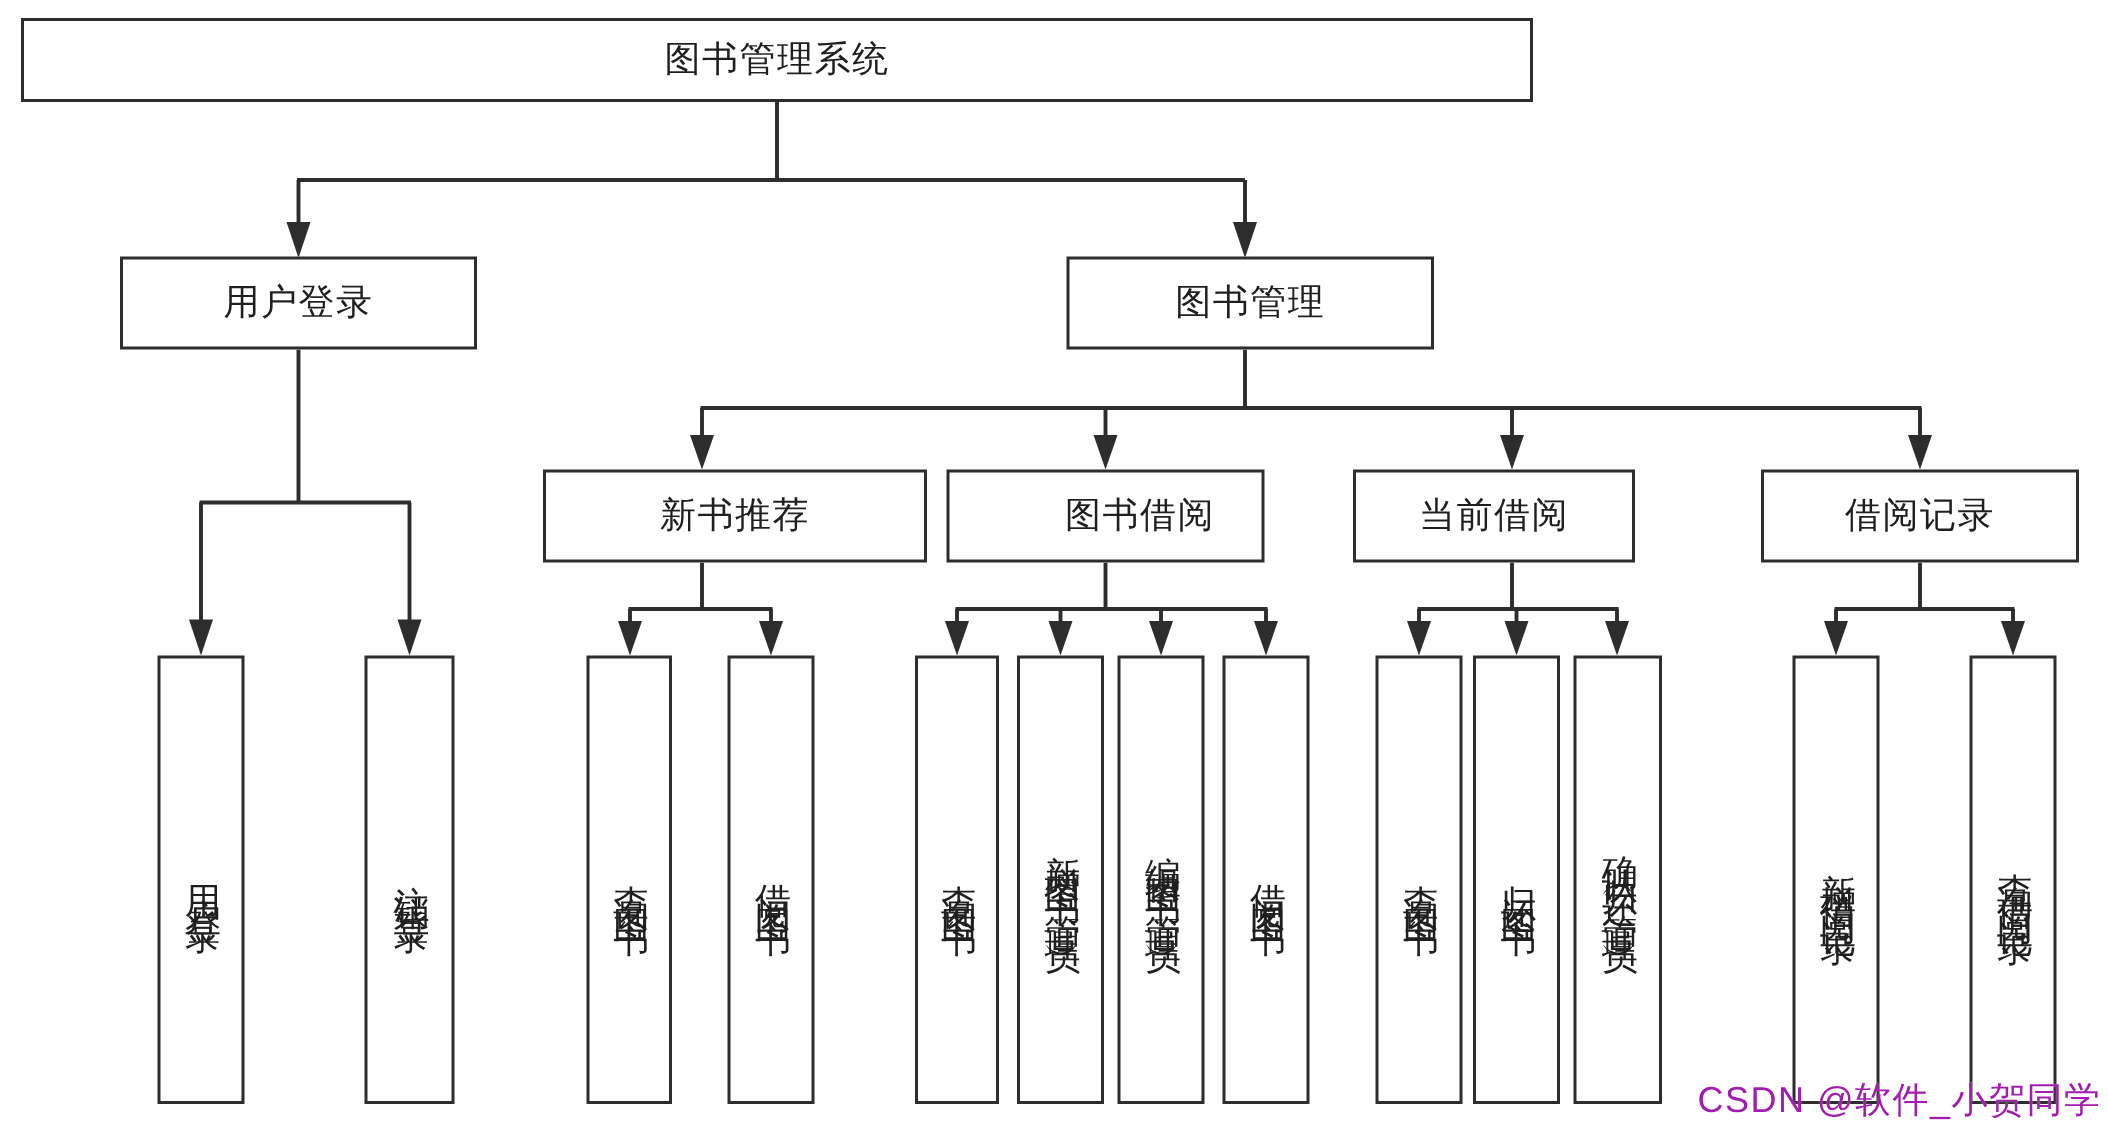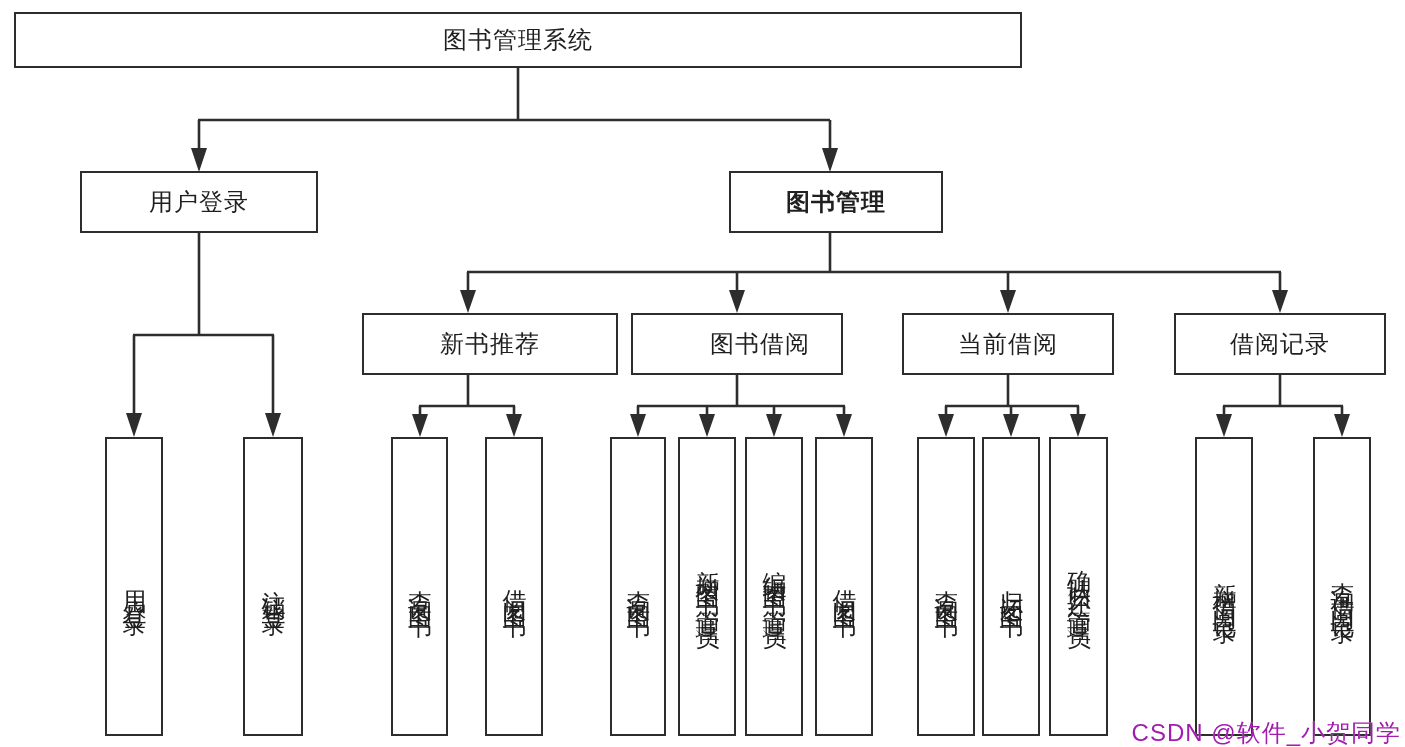--- a/index.html
+++ b/index.html
@@ -125,31 +125,31 @@
     </g>
   </svg>
 
   <div class="node" style="left:14px; top:12px; width:1008px; height:56px;">
     <span class="label">图书管理系统</span>
   </div>
 
   <div class="node" style="left:80px; top:171px; width:238px; height:62px;">
     <span class="label">用户登录</span>
   </div>
-  <div class="node" style="left:729px; top:171px; width:214px; height:62px;font-weight:bold;">
+  <div class="node" style="left:711px; top:171px; width:245px; height:62px;">
     <span class="label">图书管理</span>
   </div>
 
   <div class="node" style="left:362px; top:313px; width:256px; height:62px;">
     <span class="label">新书推荐</span>
   </div>
   <div class="node" style="left:631px; top:313px; width:212px; height:62px;padding-left:46px;">
     <span class="label">图书借阅</span>
   </div>
-  <div class="node" style="left:902px; top:313px; width:212px; height:62px;">
+  <div class="node" style="left:902px; top:313px; width:188px; height:62px;">
     <span class="label">当前借阅</span>
   </div>
   <div class="node" style="left:1174px; top:313px; width:212px; height:62px;">
     <span class="label">借阅记录</span>
   </div>
 
   <div class="node vert" style="left:105px; top:437px; width:58px; height:299px;">
     <span class="label">用户登录</span>
   </div>
   <div class="node vert" style="left:243px; top:437px; width:60px; height:299px;">

